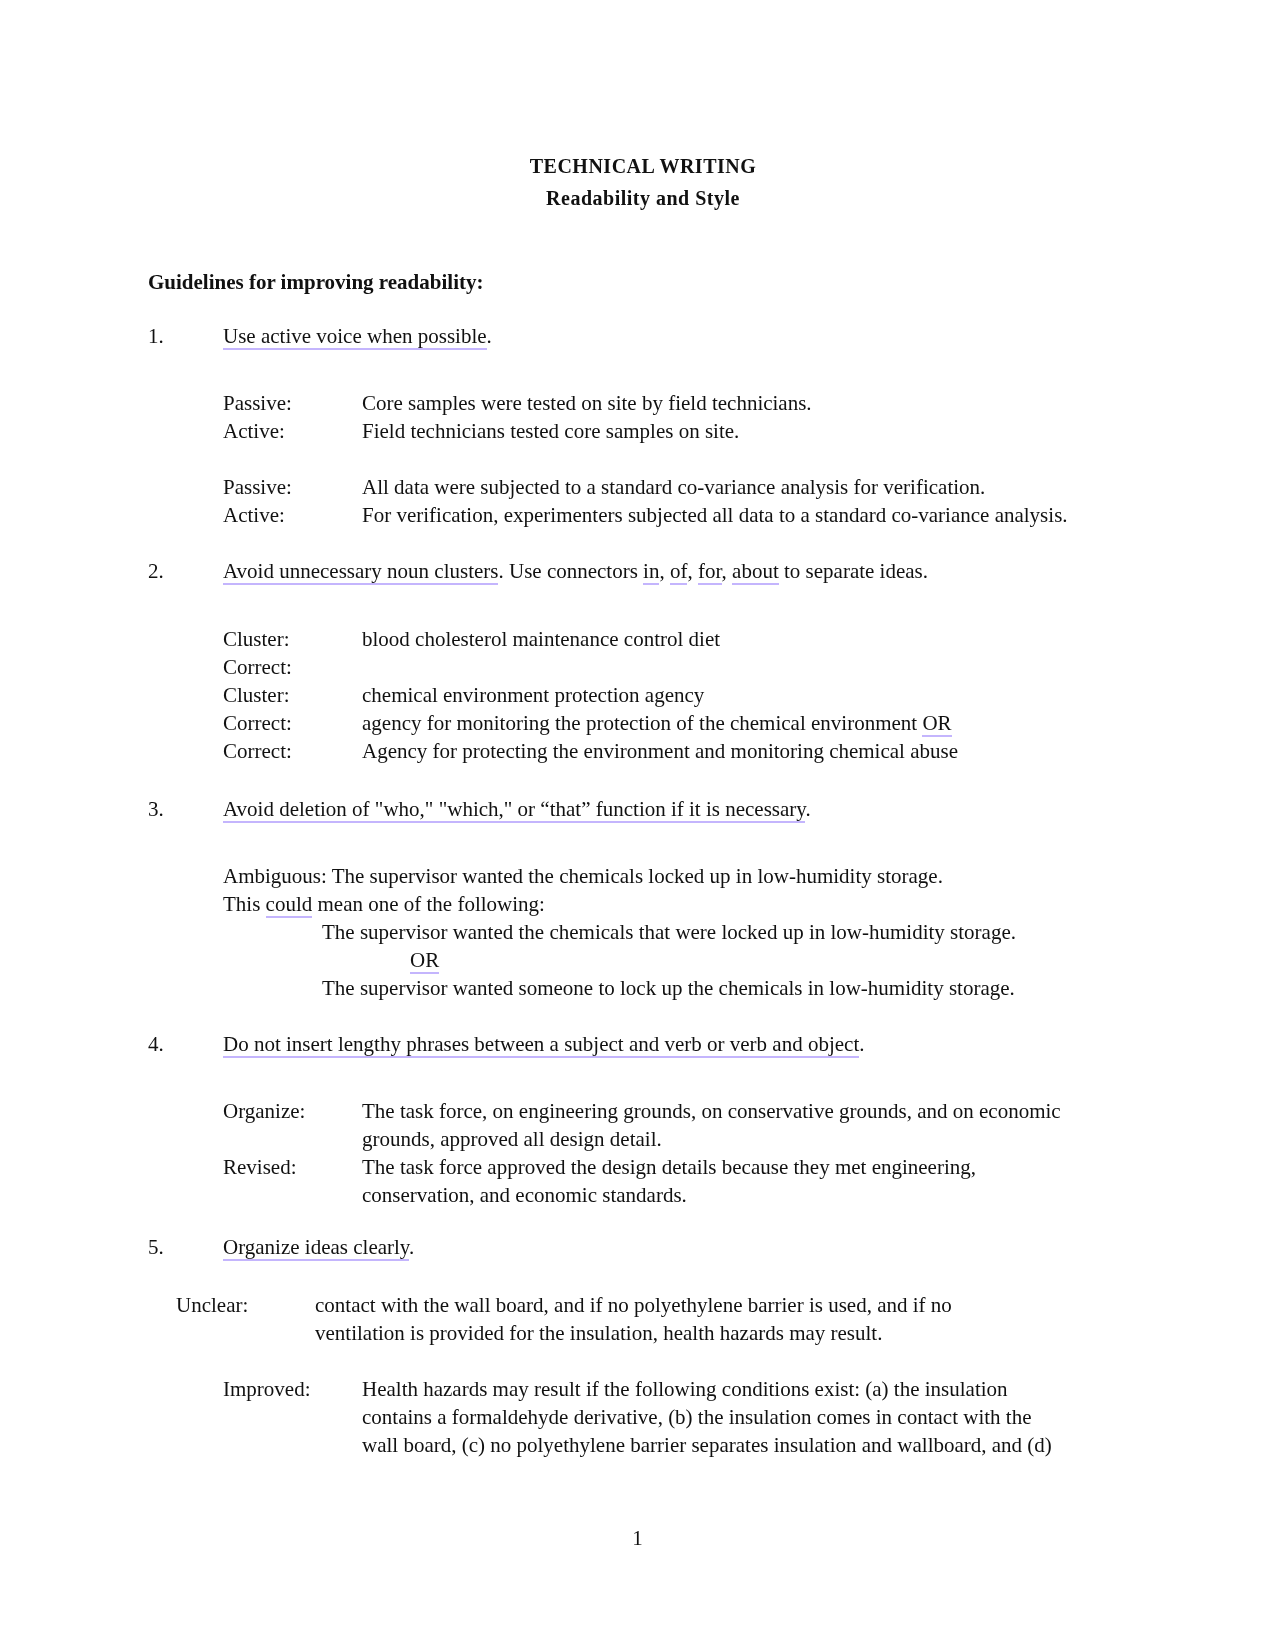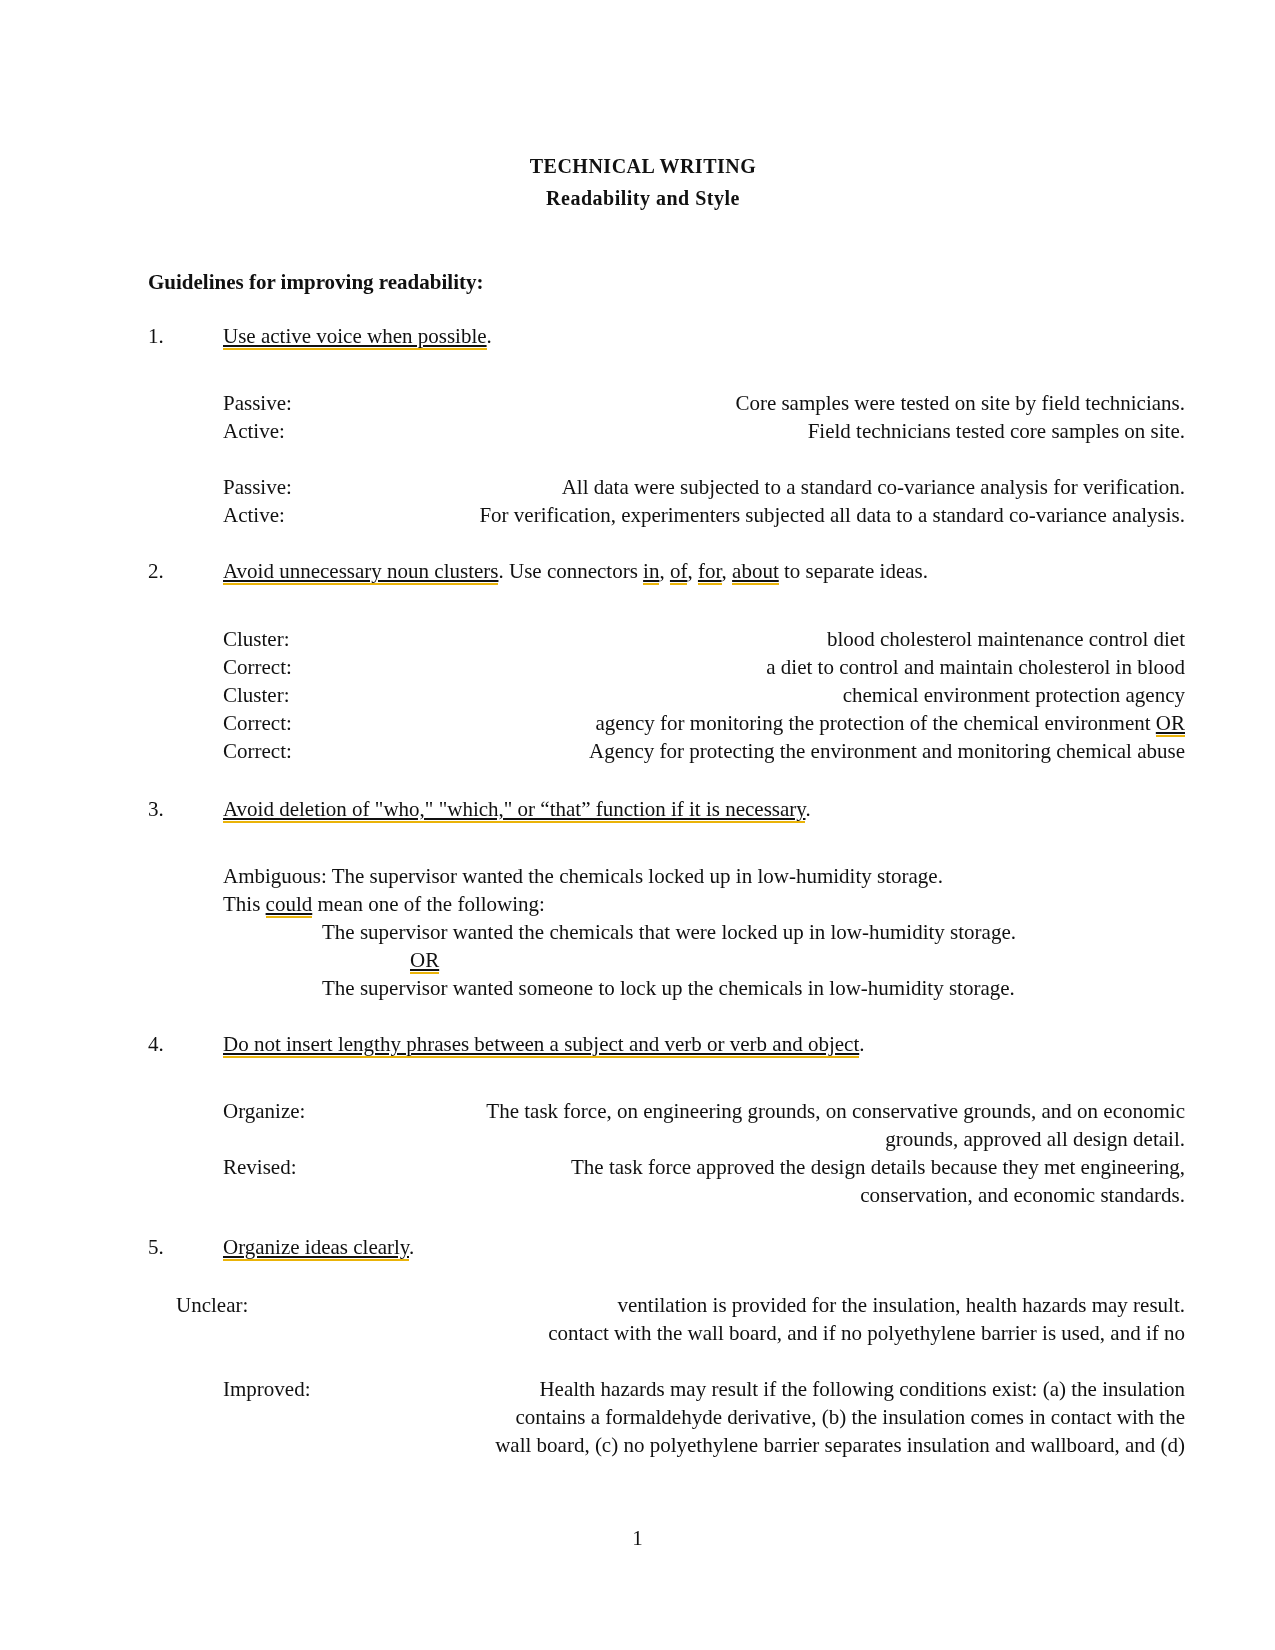--- a/index.html
+++ b/index.html
@@ -23,25 +23,25 @@
     line-height: 32px;
     letter-spacing: 0.5px;
   }
   .intro {
     margin-top: 54px;
     font-weight: bold;
   }
   .item-head { display: flex; }
   .num-col { width: 75px; flex-shrink: 0; }
   .head-text { flex: 1; white-space: nowrap; }
-  .u  { border-bottom: 2px solid #eab308; text-decoration: underline; }
+  .u  { border-bottom: 2px solid #c4b5fd; }
   .group { margin-left: 75px; }
   .row { display: flex; }
   .label-col { width: 139px; flex-shrink: 0; }
-  .text-col { flex: 1; white-space: nowrap; text-align: right; }
+  .text-col { flex: 1; white-space: nowrap; }
   .wrap-line { white-space: nowrap; }
   .plain-line { white-space: nowrap; }
   .opt-indent { margin-left: 99px; white-space: nowrap; }
   .or-indent  { margin-left: 187px; white-space: nowrap; }
   
   .mt-head1 { margin-top: 26px; }
   .mt-grp-a { margin-top: 39px; }
   .mt-grp-b { margin-top: 28px; }
   .mt-head  { margin-top: 28px; }
   .mt-grp-c { margin-top: 40px; }
@@ -96,21 +96,20 @@
     <span class="num-col">2.</span>
     <span class="head-text"><span class="u">Avoid unnecessary noun clusters</span><span>. Use connectors </span><span class="u">in</span><span>, </span><span class="u">of</span><span>, </span><span class="u">for</span><span>, </span><span class="u">about</span><span> to separate ideas.</span></span>
   </div>
   <div class="group mt-grp-c">
     <div class="row">
       <span class="label-col">Cluster:</span>
       <span class="text-col">blood cholesterol maintenance control diet</span>
     </div>
     <div class="row">
       <span class="label-col">Correct:</span>
-      <span class="text-col">a diet to control and maintain cholesterol in blood</span>
     </div>
     <div class="row">
       <span class="label-col">Cluster:</span>
       <span class="text-col">chemical environment protection agency</span>
     </div>
     <div class="row">
       <span class="label-col">Correct:</span>
       <span class="text-col"><span>agency for monitoring the protection of the chemical environment </span><span class="u">OR</span></span>
     </div>
     <div class="row">
@@ -153,22 +152,22 @@
   </div>
 
   <div class="item-head mt-head5">
     <span class="num-col">5.</span>
     <span class="head-text"><span class="u">Organize ideas clearly</span><span>.</span></span>
   </div>
   <div class="group mt-grp-d">
     <div class="row">
       <span class="label-col">Unclear:</span>
       <span class="text-col">
+        <div class="wrap-line">contact with the wall board, and if no polyethylene barrier is used, and if no</div>
         <div class="wrap-line">ventilation is provided for the insulation, health hazards may result.</div>
-        <div class="wrap-line">contact with the wall board, and if no polyethylene barrier is used, and if no</div>
       </span>
     </div>
   </div>
   <div class="group mt-grp-b">
     <div class="row">
       <span class="label-col">Improved:</span>
       <span class="text-col">
         <div class="wrap-line">Health hazards may result if the following conditions exist: (a) the insulation</div>
         <div class="wrap-line">contains a formaldehyde derivative, (b) the insulation comes in contact with the</div>
         <div class="wrap-line">wall board, (c) no polyethylene barrier separates insulation and wallboard, and (d)</div>

